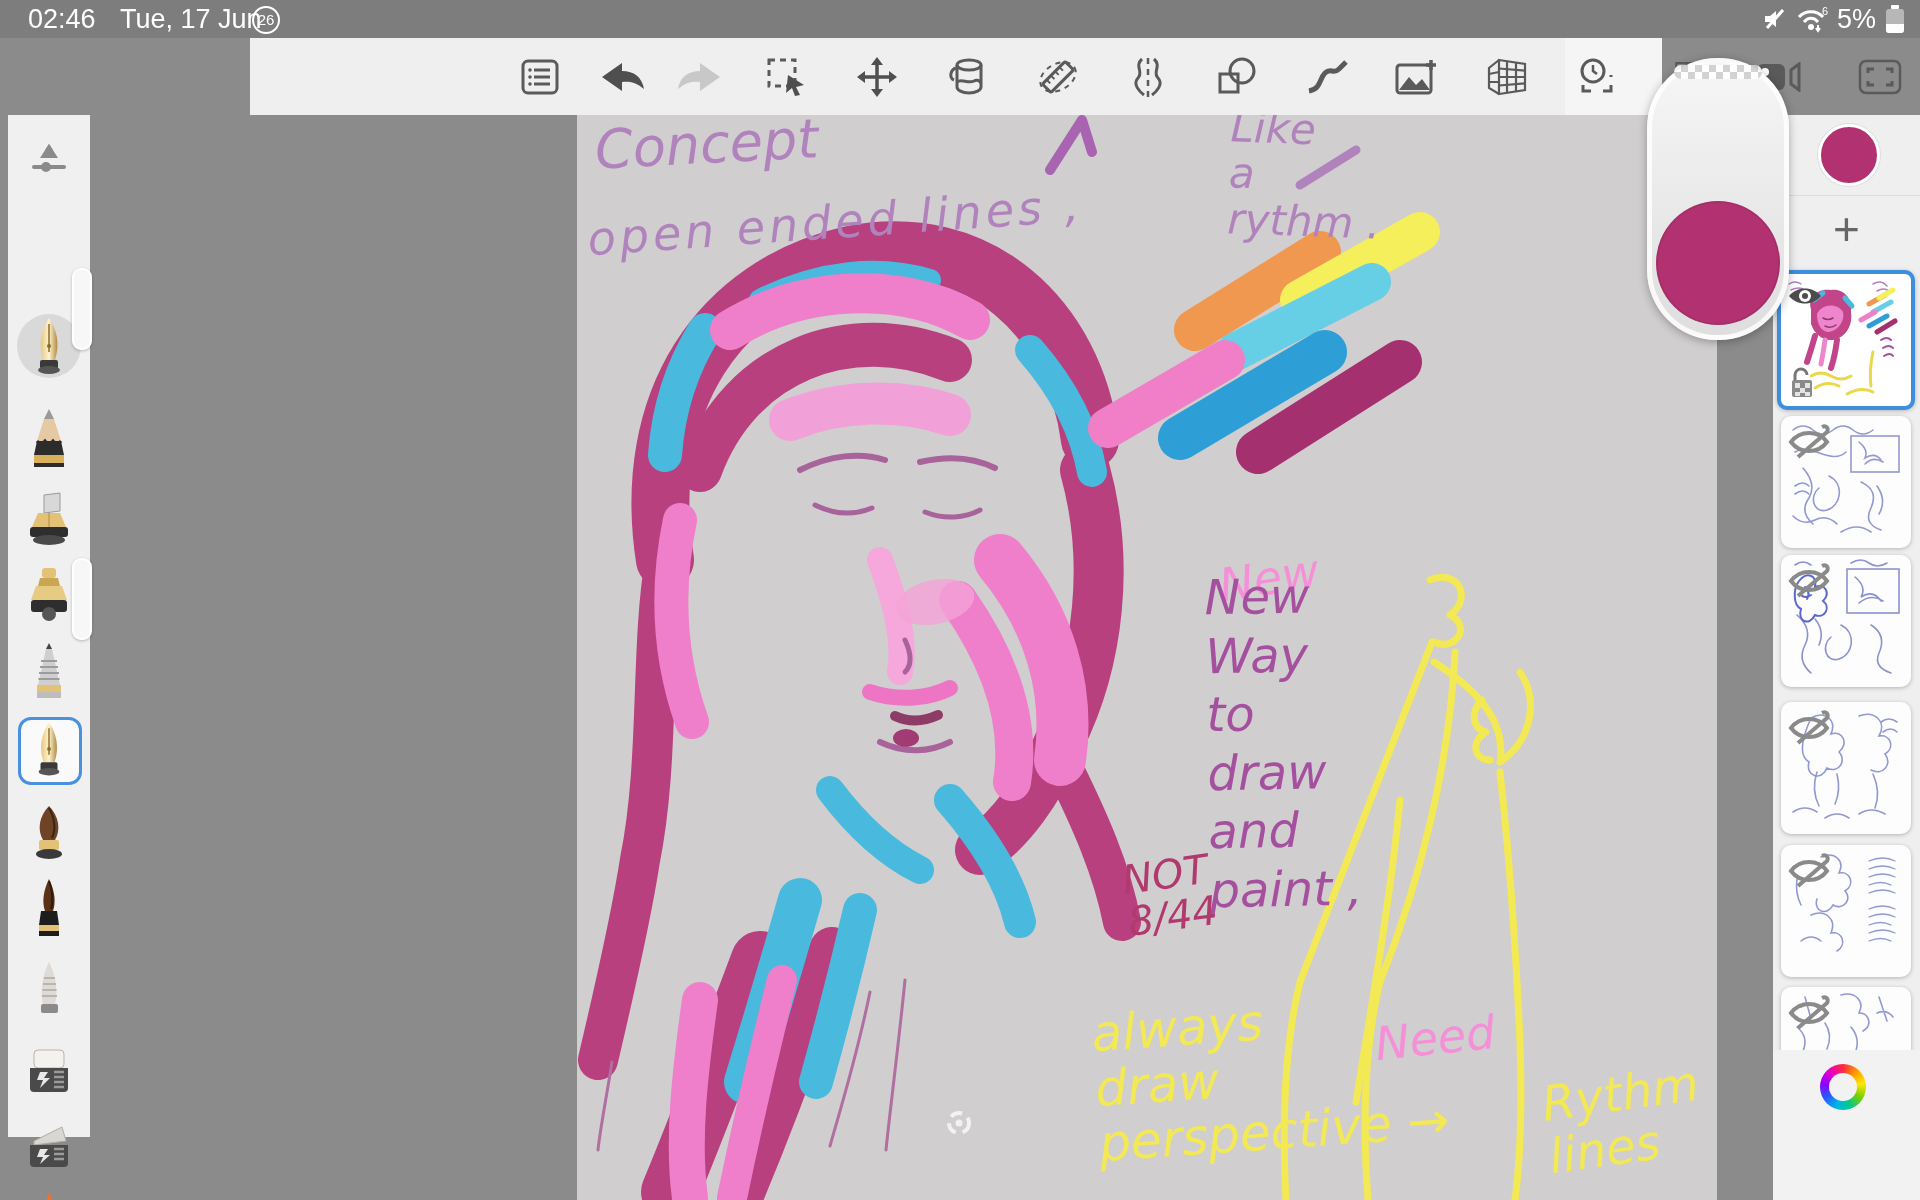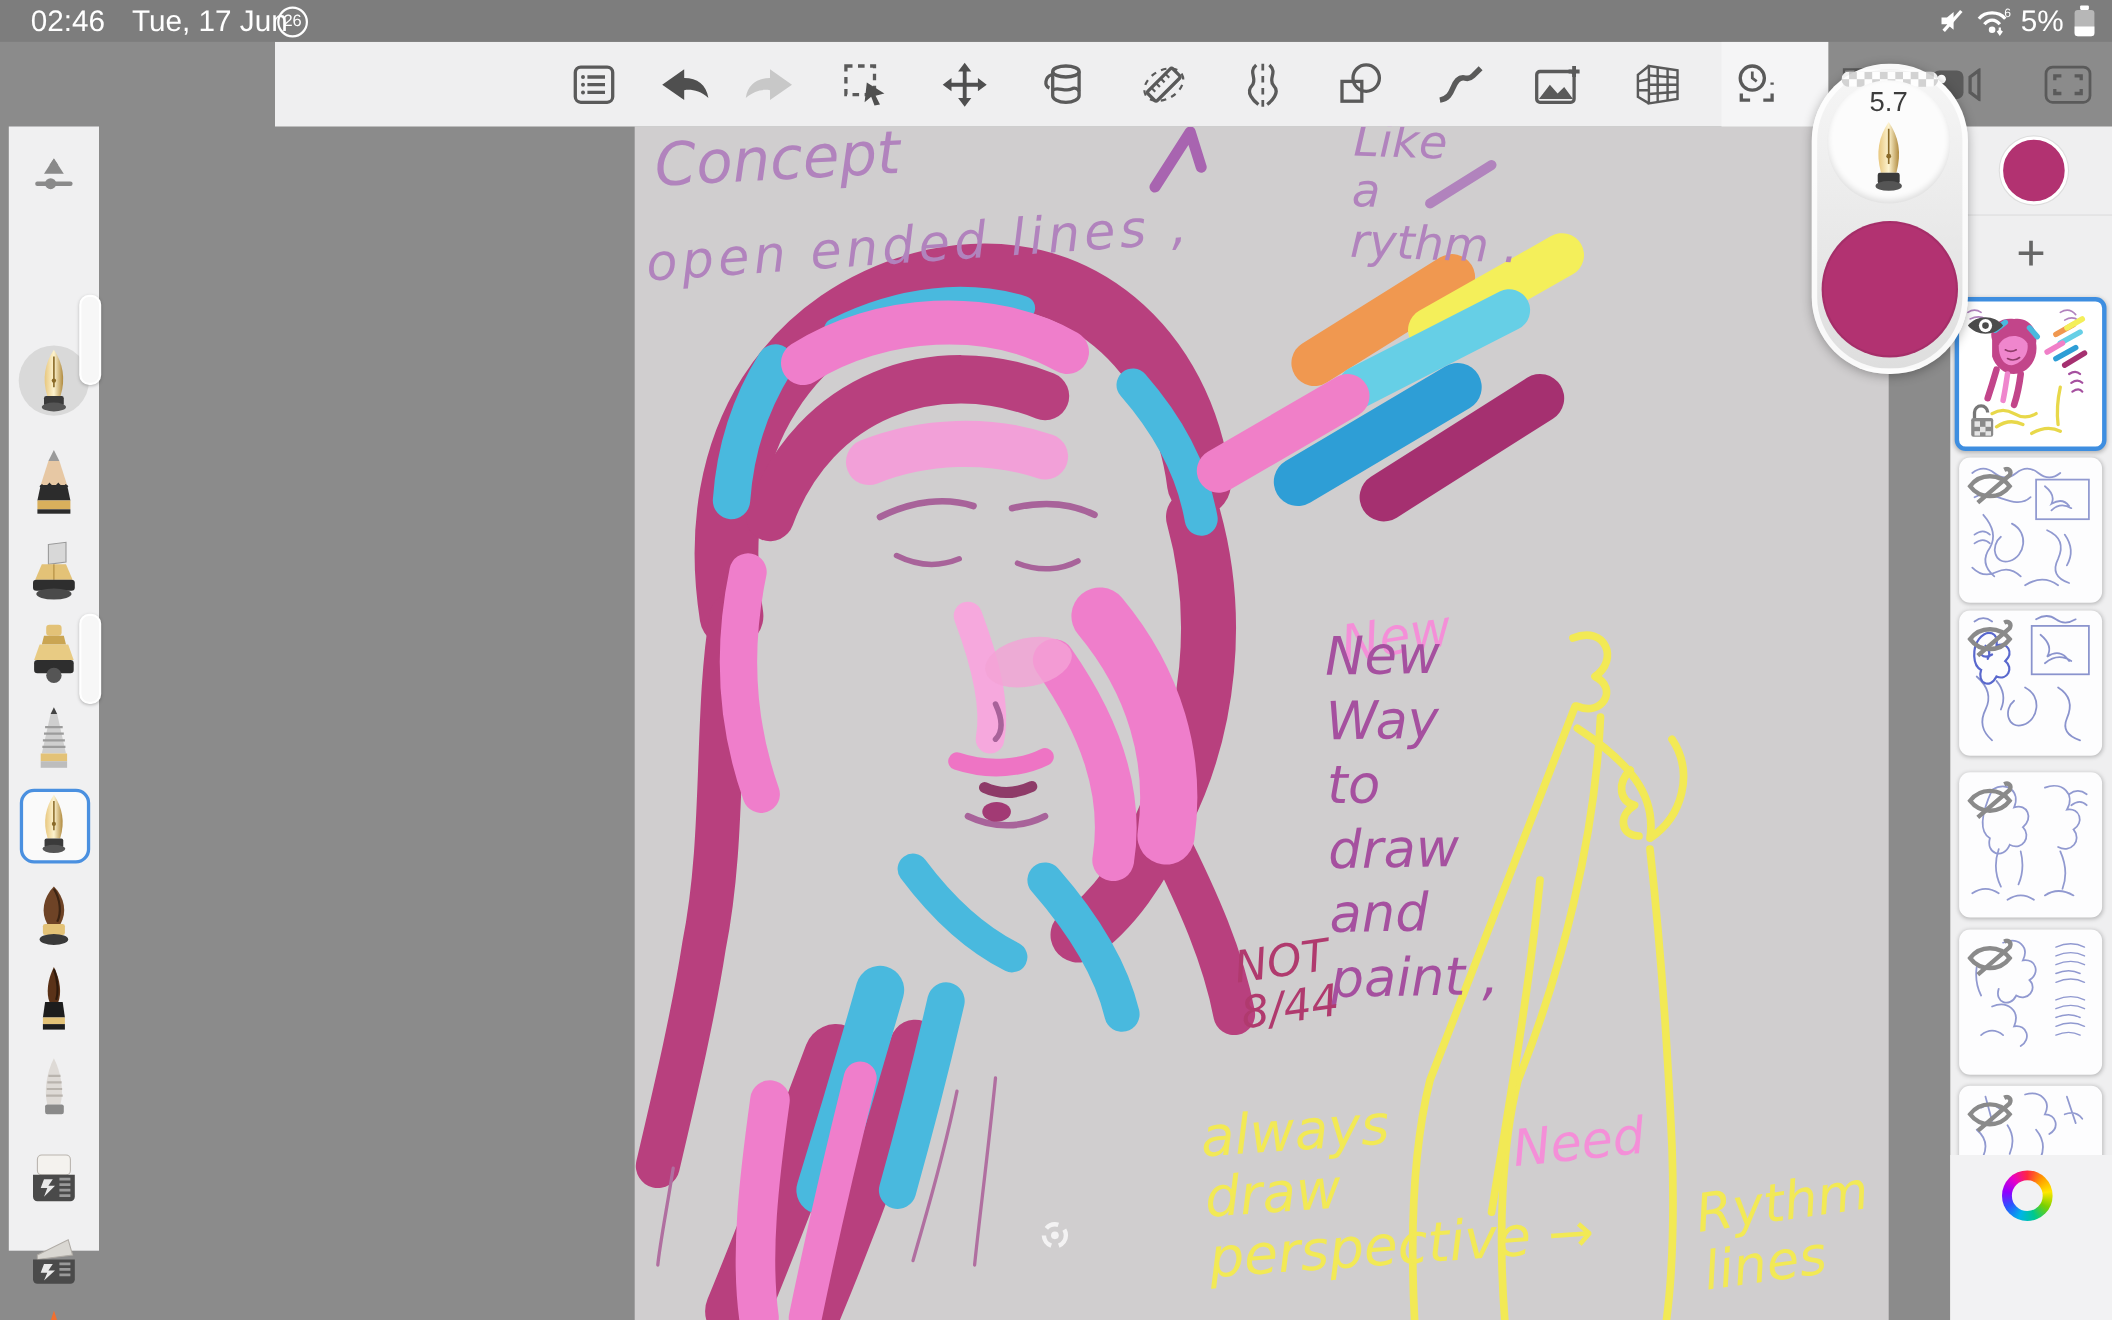--- a/index.html
+++ b/index.html
@@ -443,37 +443,20 @@
 
     <div class="sb-item" style="top:1060px">
       <span class="sb-star">★</span>
     </div>
   </div>
   <div class="side-handle" style="top:268px"></div>
   <div class="side-handle" style="top:558px"></div>
 
   <div class="size-pill">
     <div class="pill-checker"></div>
-    <div class="pill-size-circle">
-      <div class="pill-size-label">5.7</div>
-      <svg class="pill-nib" width="36" height="66" viewBox="0 0 36 66">
-          <defs>
-            <linearGradient id="g2" x1="0" y1="0" x2="1" y2="0">
-              <stop offset="0" stop-color="#e8c77e"></stop>
-              <stop offset=".5" stop-color="#fdf3cf"></stop>
-              <stop offset="1" stop-color="#b08a3e"></stop>
-            </linearGradient>
-          </defs>
-          <path d="M18,2 C27,15 30,30 25,48 H11 C6,30 9,15 18,2 Z" fill="url(#g2)"></path>
-          <path d="M18,8 V40" stroke="#8a6a28" stroke-width="1.5"></path>
-          <circle cx="18" cy="33" r="2.2" fill="#8a6a28"></circle>
-          <rect x="8" y="48" width="20" height="10" rx="2" fill="#3a3a3a"></rect>
-          <ellipse cx="18" cy="60" rx="12" ry="4.5" fill="#555"></ellipse>
-        </svg>
-    </div>
     <div class="pill-color-circle"></div>
   </div>
 
   <div class="right-panel">
     <div class="rp-swatch-sec">
       <div class="rp-swatch"></div>
     </div>
     <div class="rp-add-sec">
       <span>+</span>
     </div>

